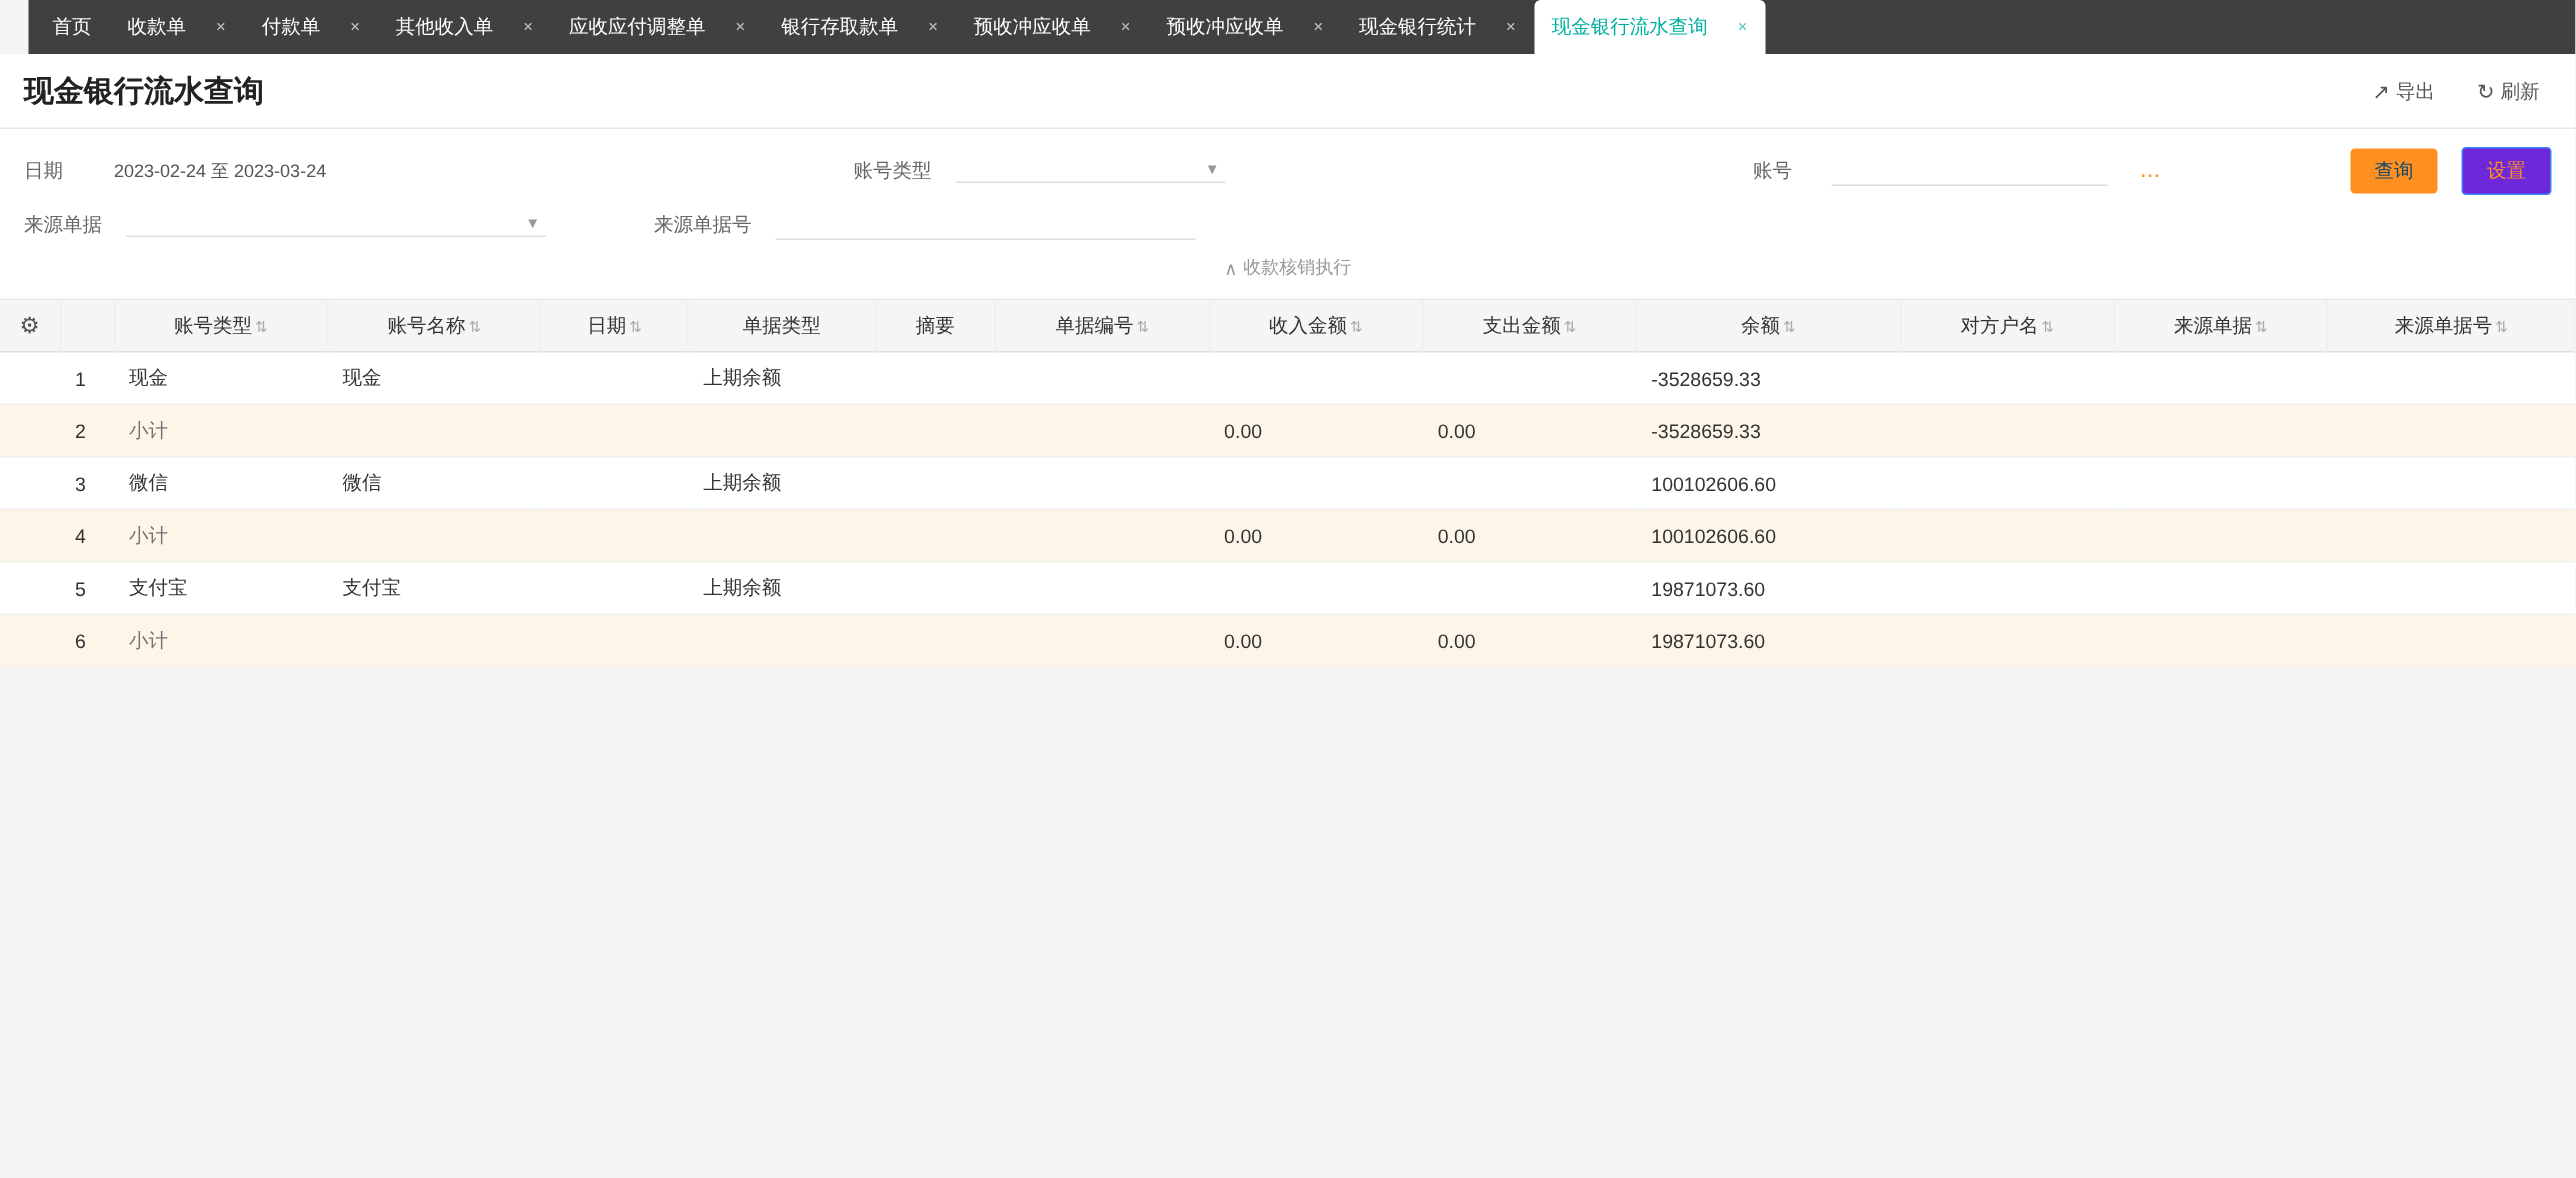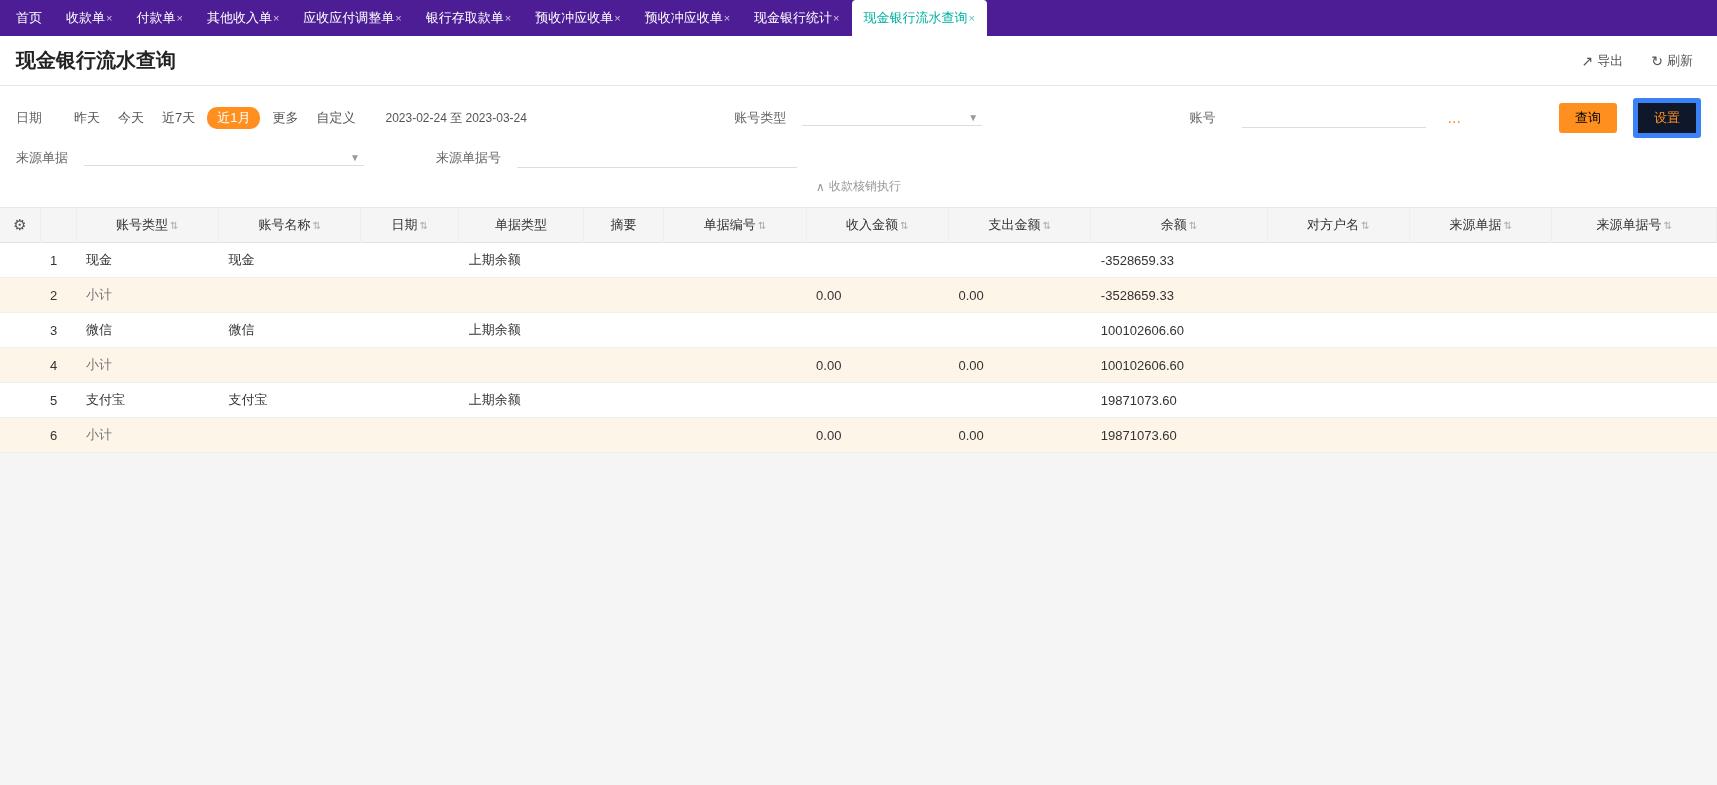--- a/index.html
+++ b/index.html
@@ -1,37 +1,38 @@
 <!DOCTYPE html>
 <html><head>
   <meta charset="utf-8">
   <style>
     * { box-sizing: border-box; margin: 0; padding: 0; }
     body { font-family: 'Microsoft YaHei', Arial, sans-serif; font-size: 13px; background: #f5f5f5; color: #333; }
 
     
     .top-nav {
-      background: #4c1d95;
+      background: #404040;
       display: flex;
       align-items: center;
       height: 36px;
       padding: 0 4px;
       overflow: hidden;
+      margin-left: 19px;
     }
     .nav-item {
       color: #fff;
       padding: 0 12px;
       height: 36px;
       line-height: 36px;
       cursor: pointer;
       white-space: nowrap;
       font-size: 13px;
       display: flex;
       align-items: center;
-      gap: 1px;
+      gap: 20px;
     }
     .nav-item.active {
       background: #fff;
       color: #00b0a0;
       border-radius: 4px 4px 0 0;
     }
     .nav-item .close-x {
       font-size: 11px;
       opacity: 0.7;
       cursor: pointer;
@@ -136,32 +137,32 @@
       background: transparent;
     }
     .dots-btn {
       color: #ff9020;
       font-size: 16px;
       cursor: pointer;
       padding: 0 6px;
     }
     .query-btn {
       background: #ff9020;
-      color: #000000;
+      color: #0c4a6e;
       border: none;
       padding: 6px 16px;
       border-radius: 3px;
       cursor: pointer;
       font-size: 13px;
       margin-left: 25px;
     }
     .settings-btn {
-      background: #0f172a;
+      background: #6d28d9;
       color: #ff9020;
-      border: 5px solid #3b82f6;
+      border: 1px solid #3b82f6;
       padding: 6px 16px;
       border-radius: 3px;
       cursor: pointer;
       font-size: 13px;
     }
     .collapse-bar {
       display: flex;
       align-items: center;
       justify-content: center;
       color: #999;
@@ -264,28 +265,20 @@
       <span>刷新</span>
     </div>
   </div>
 </div>
 
 <div class="filter-area">
 
   <div class="filter-row">
 
     <span class="filter-label">日期</span>
-    <div class="date-shortcuts">
-      <span class="date-btn">昨天</span>
-      <span class="date-btn">今天</span>
-      <span class="date-btn">近7天</span>
-      <span class="date-btn active">近1月</span>
-      <span class="date-btn">更多</span>
-      <span class="date-btn">自定义</span>
-    </div>
     <div style="display:flex;flex-direction:column;margin-left:4px;">
       <span class="date-range">2023-02-24 至 2023-03-24</span>
     </div>
 
     <div style="flex:1"></div>
 
     <span class="filter-label">账号类型</span>
     <div class="filter-select" style="min-width:180px;">
       <span class="filter-select-text"></span>
       <span class="filter-select-arrow">▼</span>

